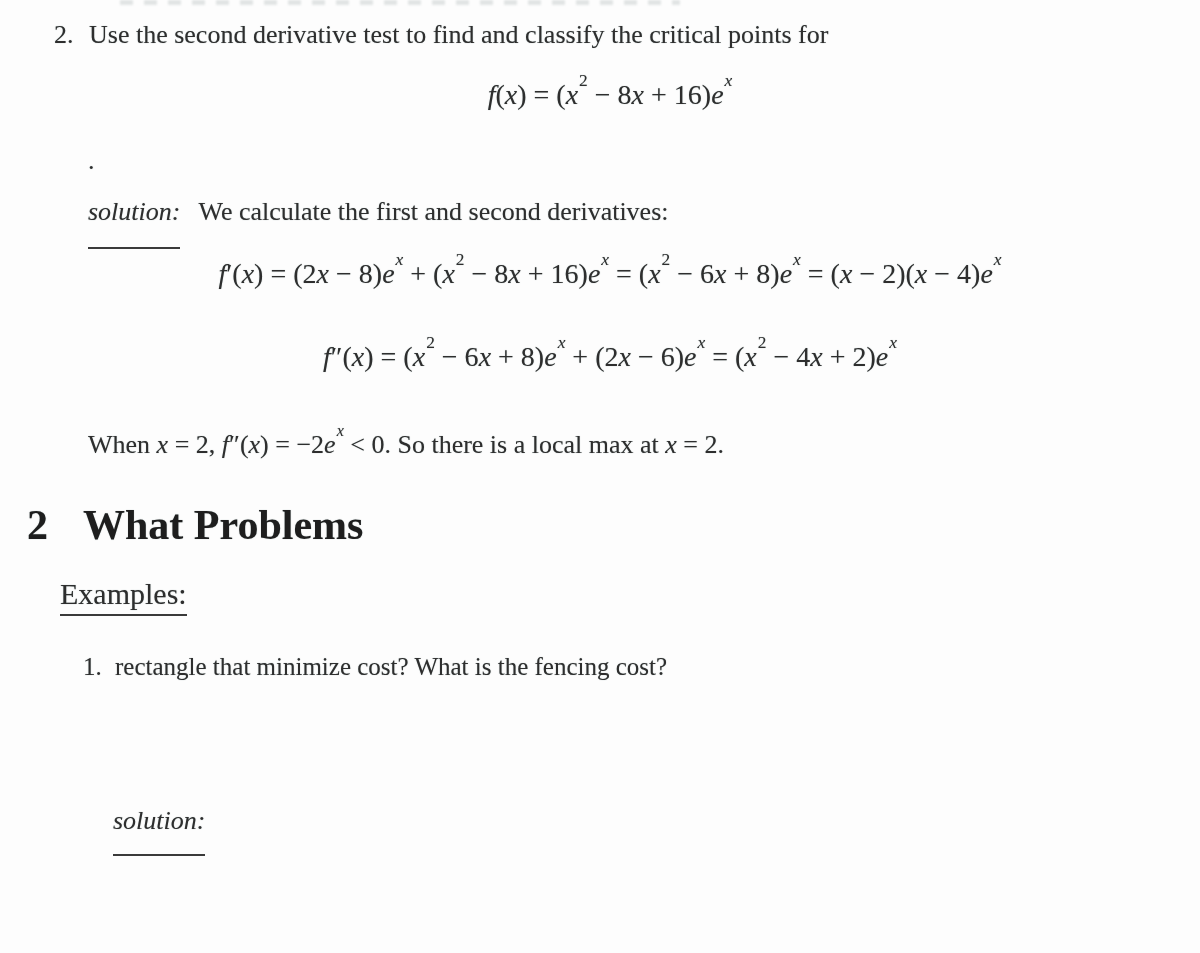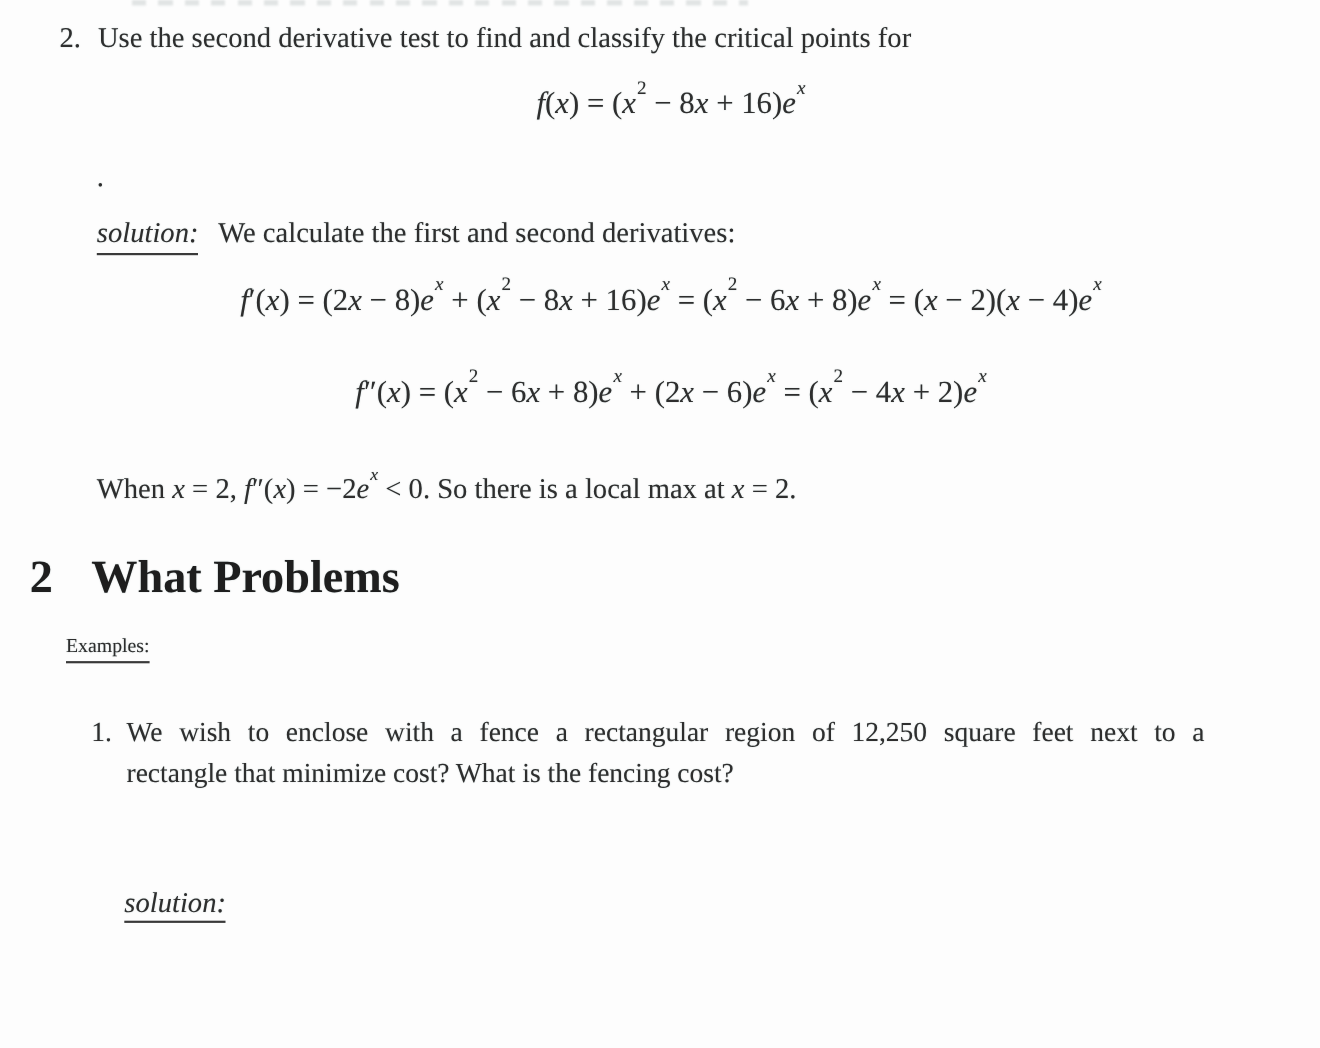--- a/index.html
+++ b/index.html
@@ -36,21 +36,21 @@
     margin-left:1px;
   }
   i{font-style:italic;}
   .enum-row{display:flex;align-items:flex-start;}
   .enum-num{flex:0 0 auto;}
   .num-w2{width:35px;}
   .num-w1{width:32px;}
   .sol-label{
     font-style:italic;
     border-bottom:2px solid #3a3a3a;
-    padding-bottom:1px;
+    padding-bottom:18px;
     display:inline-block;
     margin-right:18px;
   }
   .underlined-roman{
     border-bottom:2px solid #3a3a3a;
     padding-bottom:3px;
     display:inline-block;
   }
   .section-heading{
     font-size:42px;
@@ -89,21 +89,21 @@
   
   .pos-prompt   {left:54px;  top:19px;}
   .pos-fx       {top:77px;}
   .pos-period   {left:88px;  top:146px; font-size:26px;}
   .pos-sol1     {left:88px;  top:196px;}
   .pos-d1       {top:256px;text-align:center;}
   .pos-d2       {top:320px;margin-top:19px;}
   .pos-when-min {left:88px;  top:385px;}
   .pos-when-max {left:88px;  top:429px;}
   .pos-heading  {left:27px;  top:504px;}
-  .pos-examples {left:60px;  top:577px; font-size:18px;}
+  .pos-examples {left:60px;  top:577px; font-size:30px;}
   .pos-item1    {left:83px;  top:648px;}
   .pos-sol2     {left:113px; top:806px; font-size:26px;}
 </style>
 </head>
 <body>
 
 <div class="page">
 
   <div class="artifact"></div>
 
@@ -132,21 +132,20 @@
     <span>What Problems</span>
   </div>
 
   <div class="block pos-examples">
     <span class="underlined-roman">Examples:</span>
   </div>
 
   <div class="block enum-row pos-item1">
     <span class="enum-num num-w1 body-text" style="font-size:25px;line-height:37px;">1.</span>
     <div class="para">
-      <div class="jline">We wish to enclose with a fence a rectangular region of 12,250 square feet next to a</div>
       <div class="jline last">rectangle that minimize cost? What is the fencing cost?</div>
     </div>
   </div>
 
   <div class="block pos-sol2">
     <span class="sol-label">solution:</span>
   </div>
 
 </div>
 

